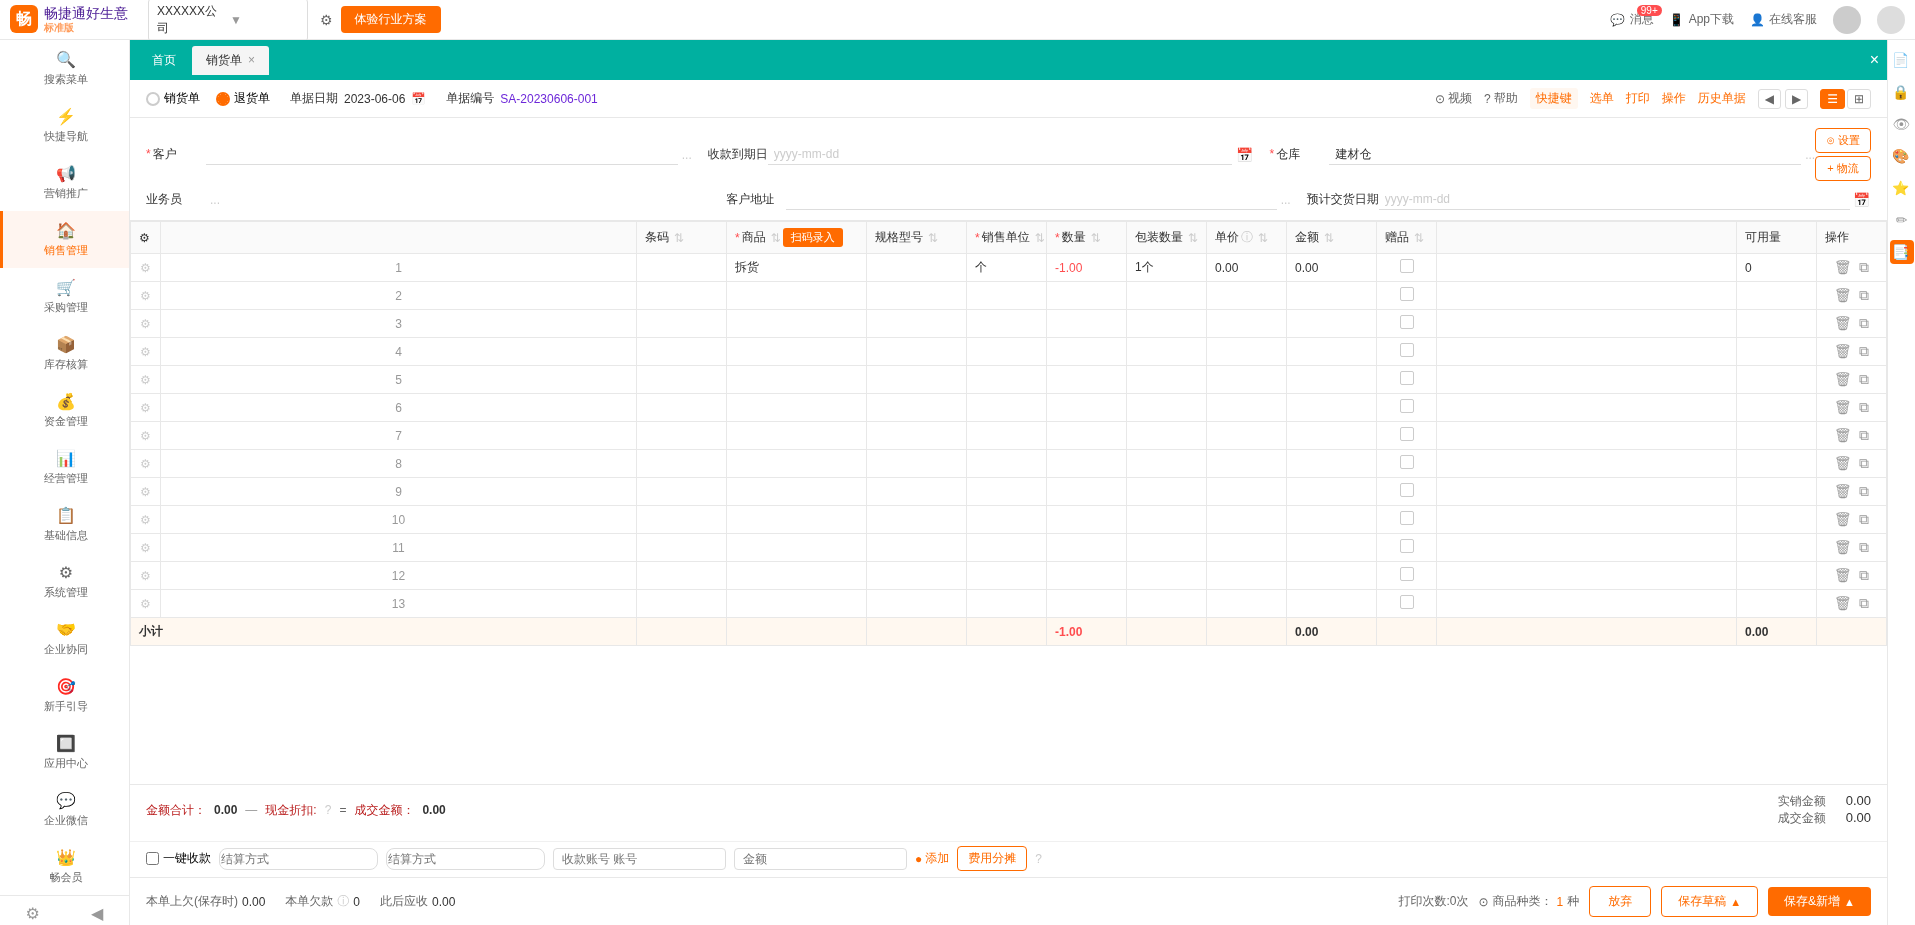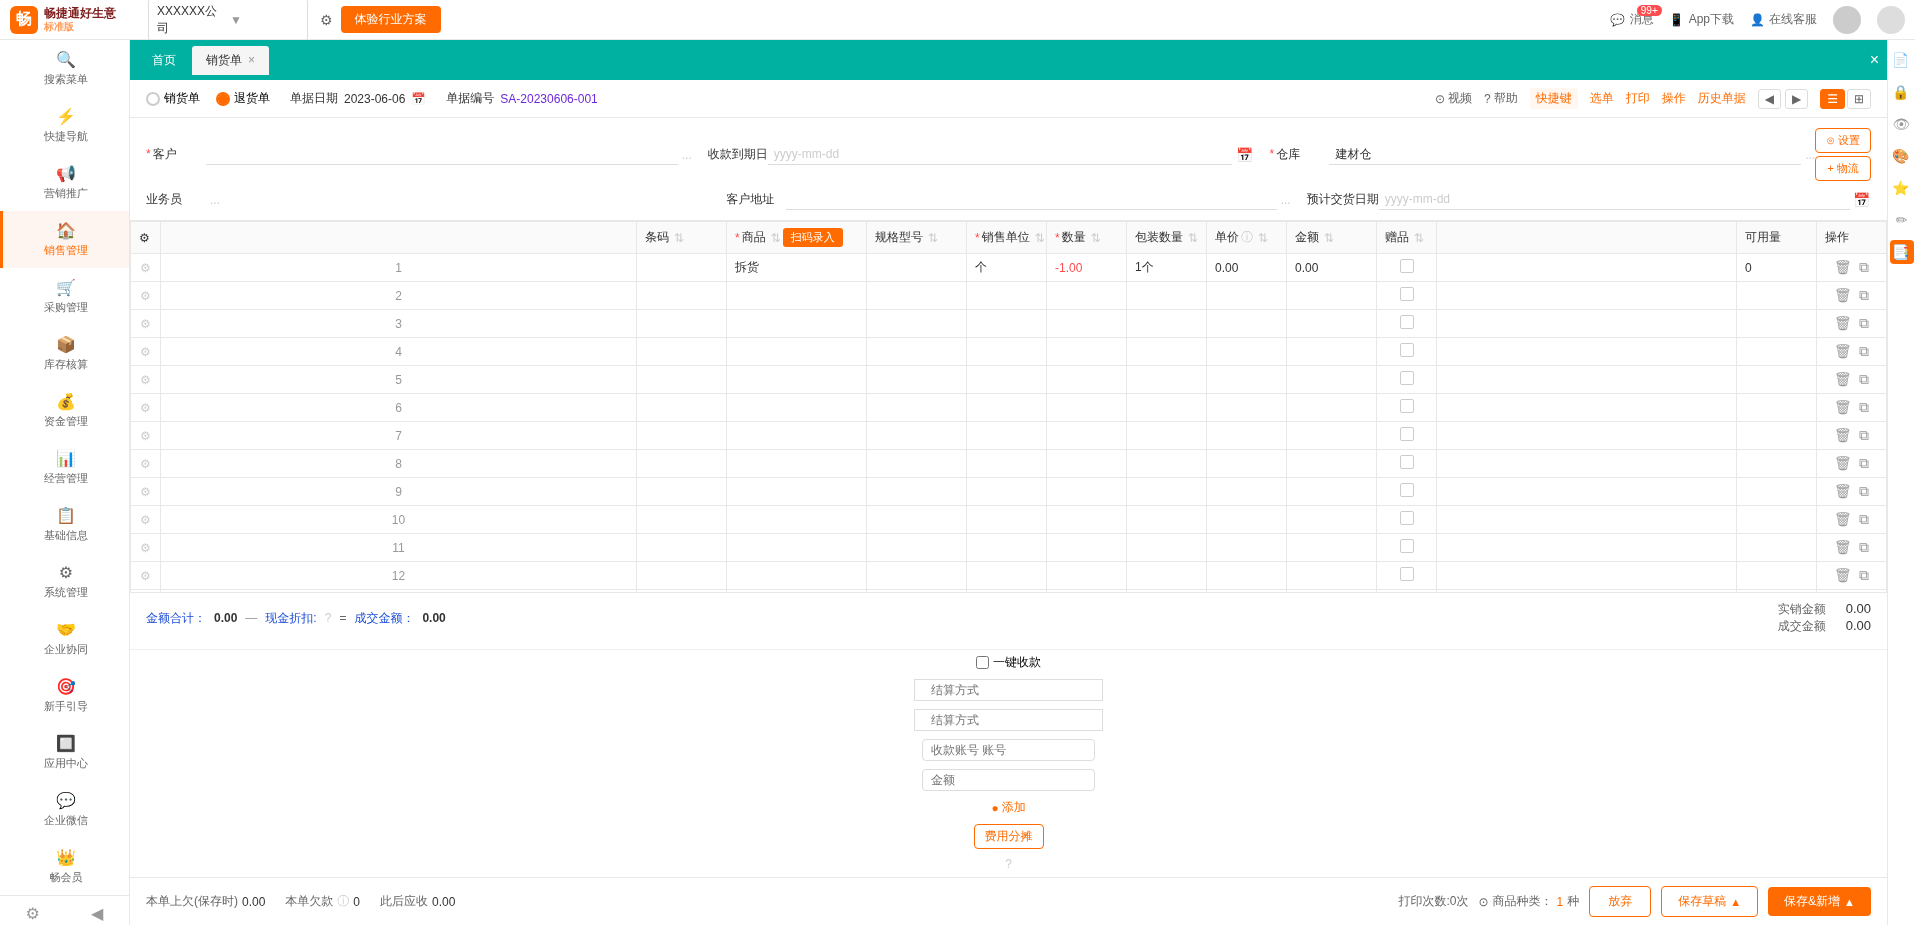--- a/index.html
+++ b/index.html
@@ -94,32 +94,32 @@
     .scan-btn { background: #ff6b00; color: #fff; border: none; border-radius: 3px; padding: 2px 8px; cursor: pointer; font-size: 11px; }
     .sort-icon { color: #ccc; margin-left: 3px; cursor: pointer; }
     .th-inner { display: flex; align-items: center; gap: 2px; }
     .subtotal-row td { background: #fff8f0; font-weight: bold; }
     .op-btn { background: none; border: none; cursor: pointer; color: #999; font-size: 14px; margin: 0 2px; }
     .checkbox { width: 14px; height: 14px; border: 1px solid #ccc; border-radius: 2px; display: inline-block; }
 
     
     .footer-summary { background: #fff; border-top: 1px solid #e8e8e8; padding: 8px 16px; flex-shrink: 0; }
     .summary-row1 { display: flex; align-items: center; gap: 8px; margin-bottom: 6px; }
-    .summary-label { color: #1d4ed8; }
+    .summary-label { color: #b91c1c; }
     .summary-value { color: #333; font-weight: bold; }
     .summary-dash { color: #999; }
     .summary-eq { color: #666; }
     .right-summary { margin-left: auto; text-align: right; }
     .right-summary .row { display: flex; justify-content: space-between; gap: 20px; }
     .right-summary .val { font-size: 13px; color: #333; }
 
     
-    .payment-row { display: flex; align-items: center; gap: 8px; padding: 4px 16px 6px; background: #fff; flex-shrink: 0; border-top: 1px solid #f0f0f0; flex-direction: column; }
+    .payment-row { display: flex; align-items: center; gap: 8px; padding: 4px 16px 6px; background: #fff; flex-shrink: 0; border-top: 1px solid #f0f0f0; }
     .one-click-pay { display: flex; align-items: center; gap: 4px; }
-    .pay-method { border: 1px solid #ddd; border-radius: 0; padding: 3px 16px; color: #666; min-width: 80px; }
+    .pay-method { border: 1px solid #ddd; border-radius: 8px; padding: 3px 1px; color: #666; min-width: 80px; }
     .pay-account { border: 1px solid #ddd; border-radius: 4px; padding: 3px 8px; color: #999; min-width: 60px; }
     .pay-amount { border: 1px solid #ddd; border-radius: 4px; padding: 3px 8px; color: #999; min-width: 60px; }
     .add-pay-btn { background: none; border: none; color: #ff6b00; cursor: pointer; display: flex; align-items: center; gap: 3px; }
     .fee-split-btn { border: 1px solid #ff6b00; color: #ff6b00; background: none; border-radius: 4px; padding: 3px 10px; cursor: pointer; }
     .help-icon { color: #ccc; cursor: pointer; }
 
     
     .bottom-bar { background: #fff; border-top: 1px solid #e8e8e8; padding: 8px 16px; display: flex; align-items: center; gap: 20px; flex-shrink: 0; }
     .bottom-stat { display: flex; align-items: center; gap: 4px; color: #666; }
     .bottom-stat .val { color: #333; }
@@ -137,21 +137,21 @@
     .right-icon { width: 24px; height: 24px; display: flex; align-items: center; justify-content: center; color: #999; cursor: pointer; font-size: 14px; }
     .right-icon.orange-bg { background: #ff6b00; color: #fff; border-radius: 4px; }
   </style>
 </head>
 <body>
 
 <div class="top-bar">
   <div class="top-bar-logo">
     <div class="logo-icon">畅</div>
     <div style="display:flex;flex-direction:column;line-height:1.2">
-      <span style="font-size:12px;font-weight:bold;color:#7f1d1d">畅捷通好生意</span>
+      <span style="font-size:14px;font-weight:normal;color:#4c1d95">畅捷通好生意</span>
       <span style="font-size:10px;color:#ff9c5b">标准版</span>
     </div>
   </div>
   <div class="top-bar-company">
     <span>XXXXXX公司</span>
     <span class="arrow">▼</span>
   </div>
   <span class="top-bar-gear">⚙</span>
   <button class="top-bar-exp-btn">体验行业方案</button>
   <div class="top-bar-right">

